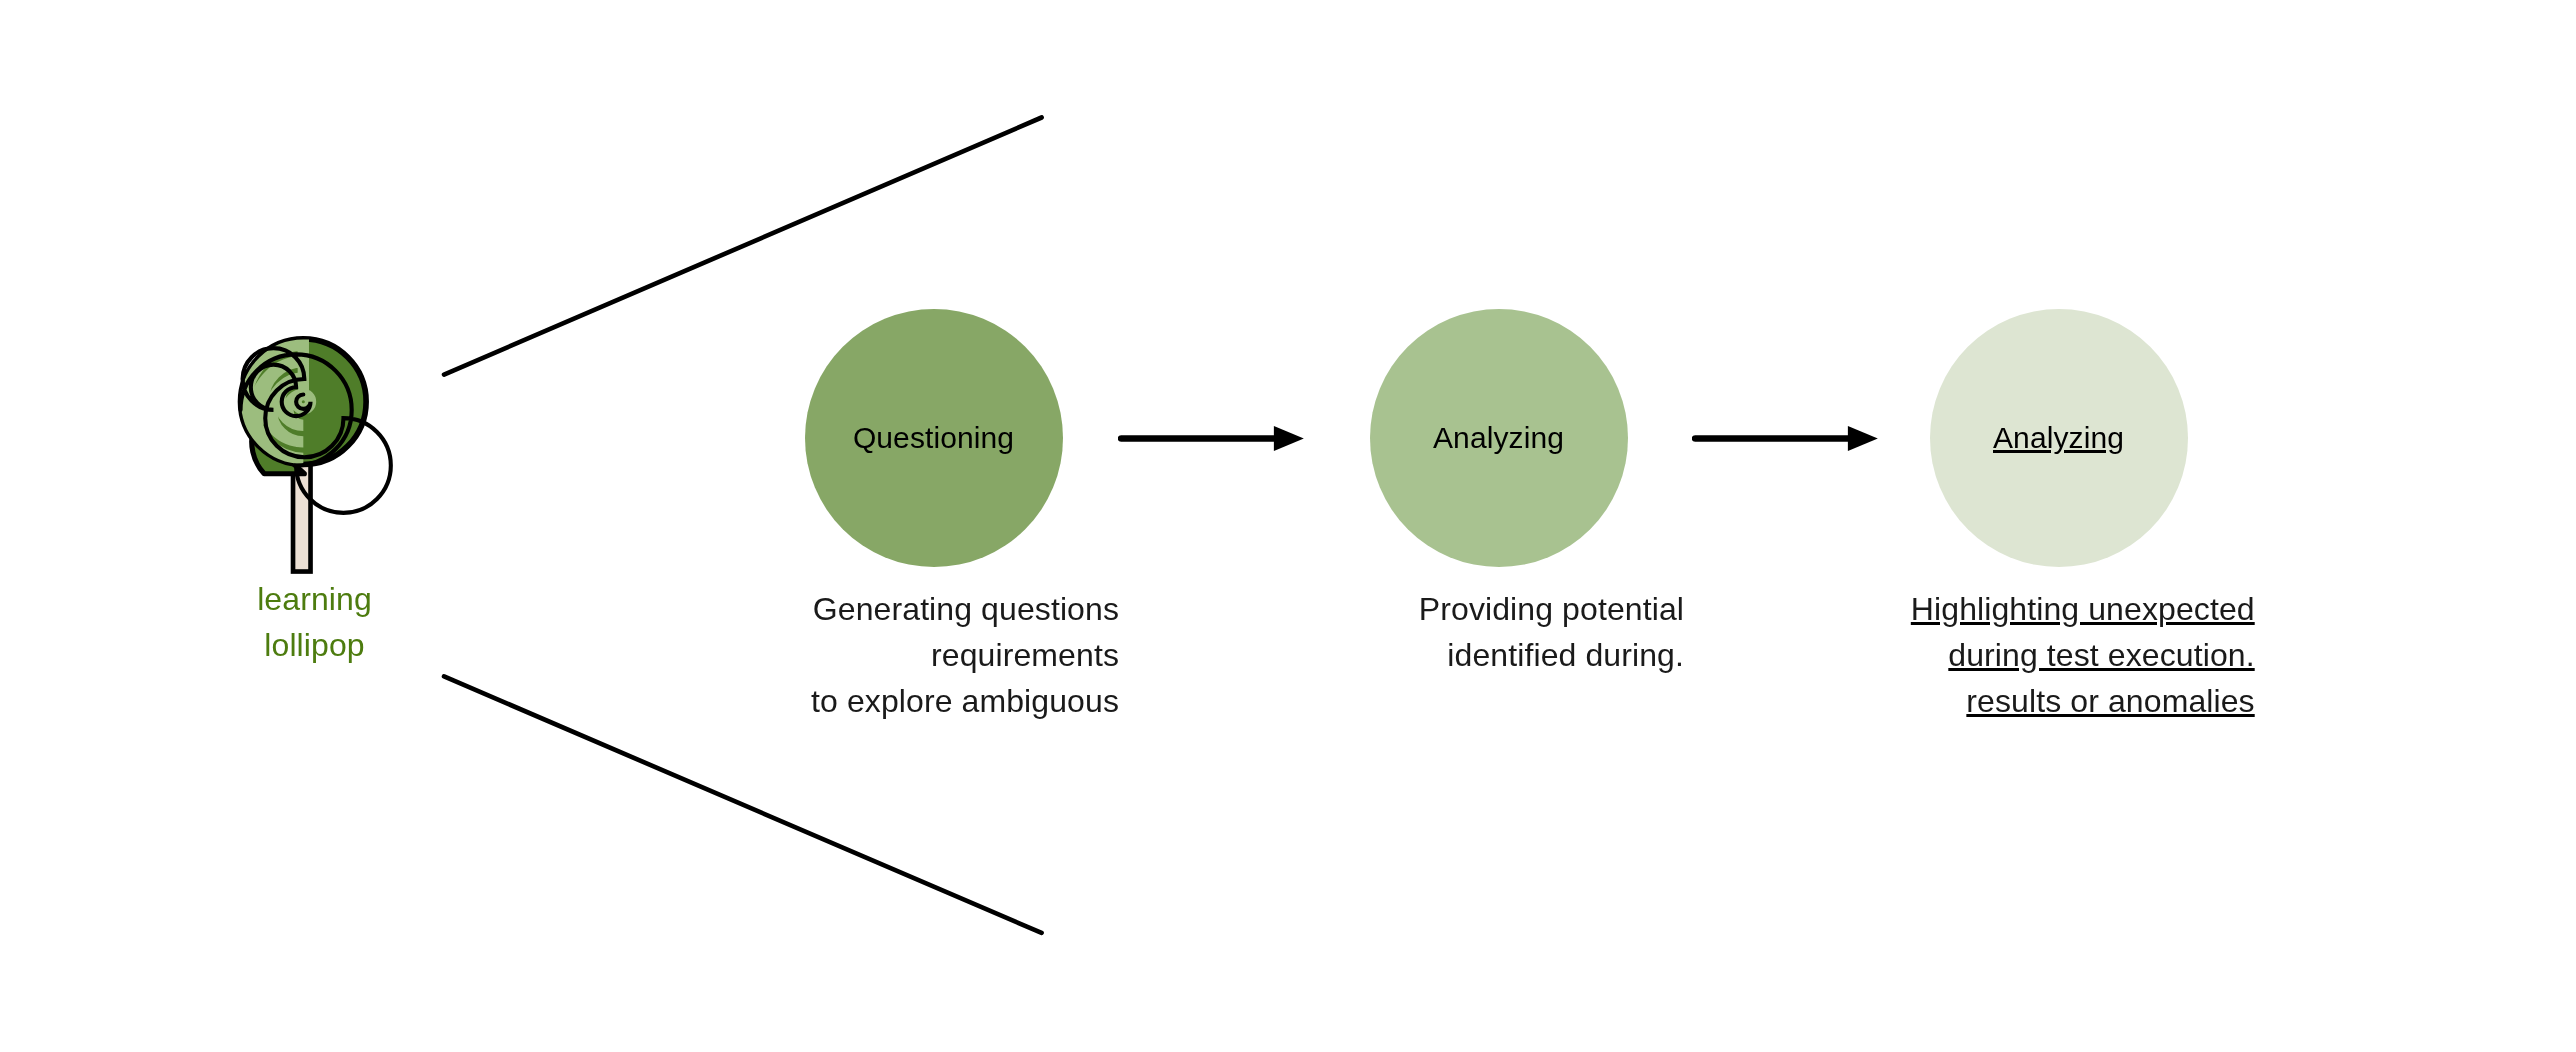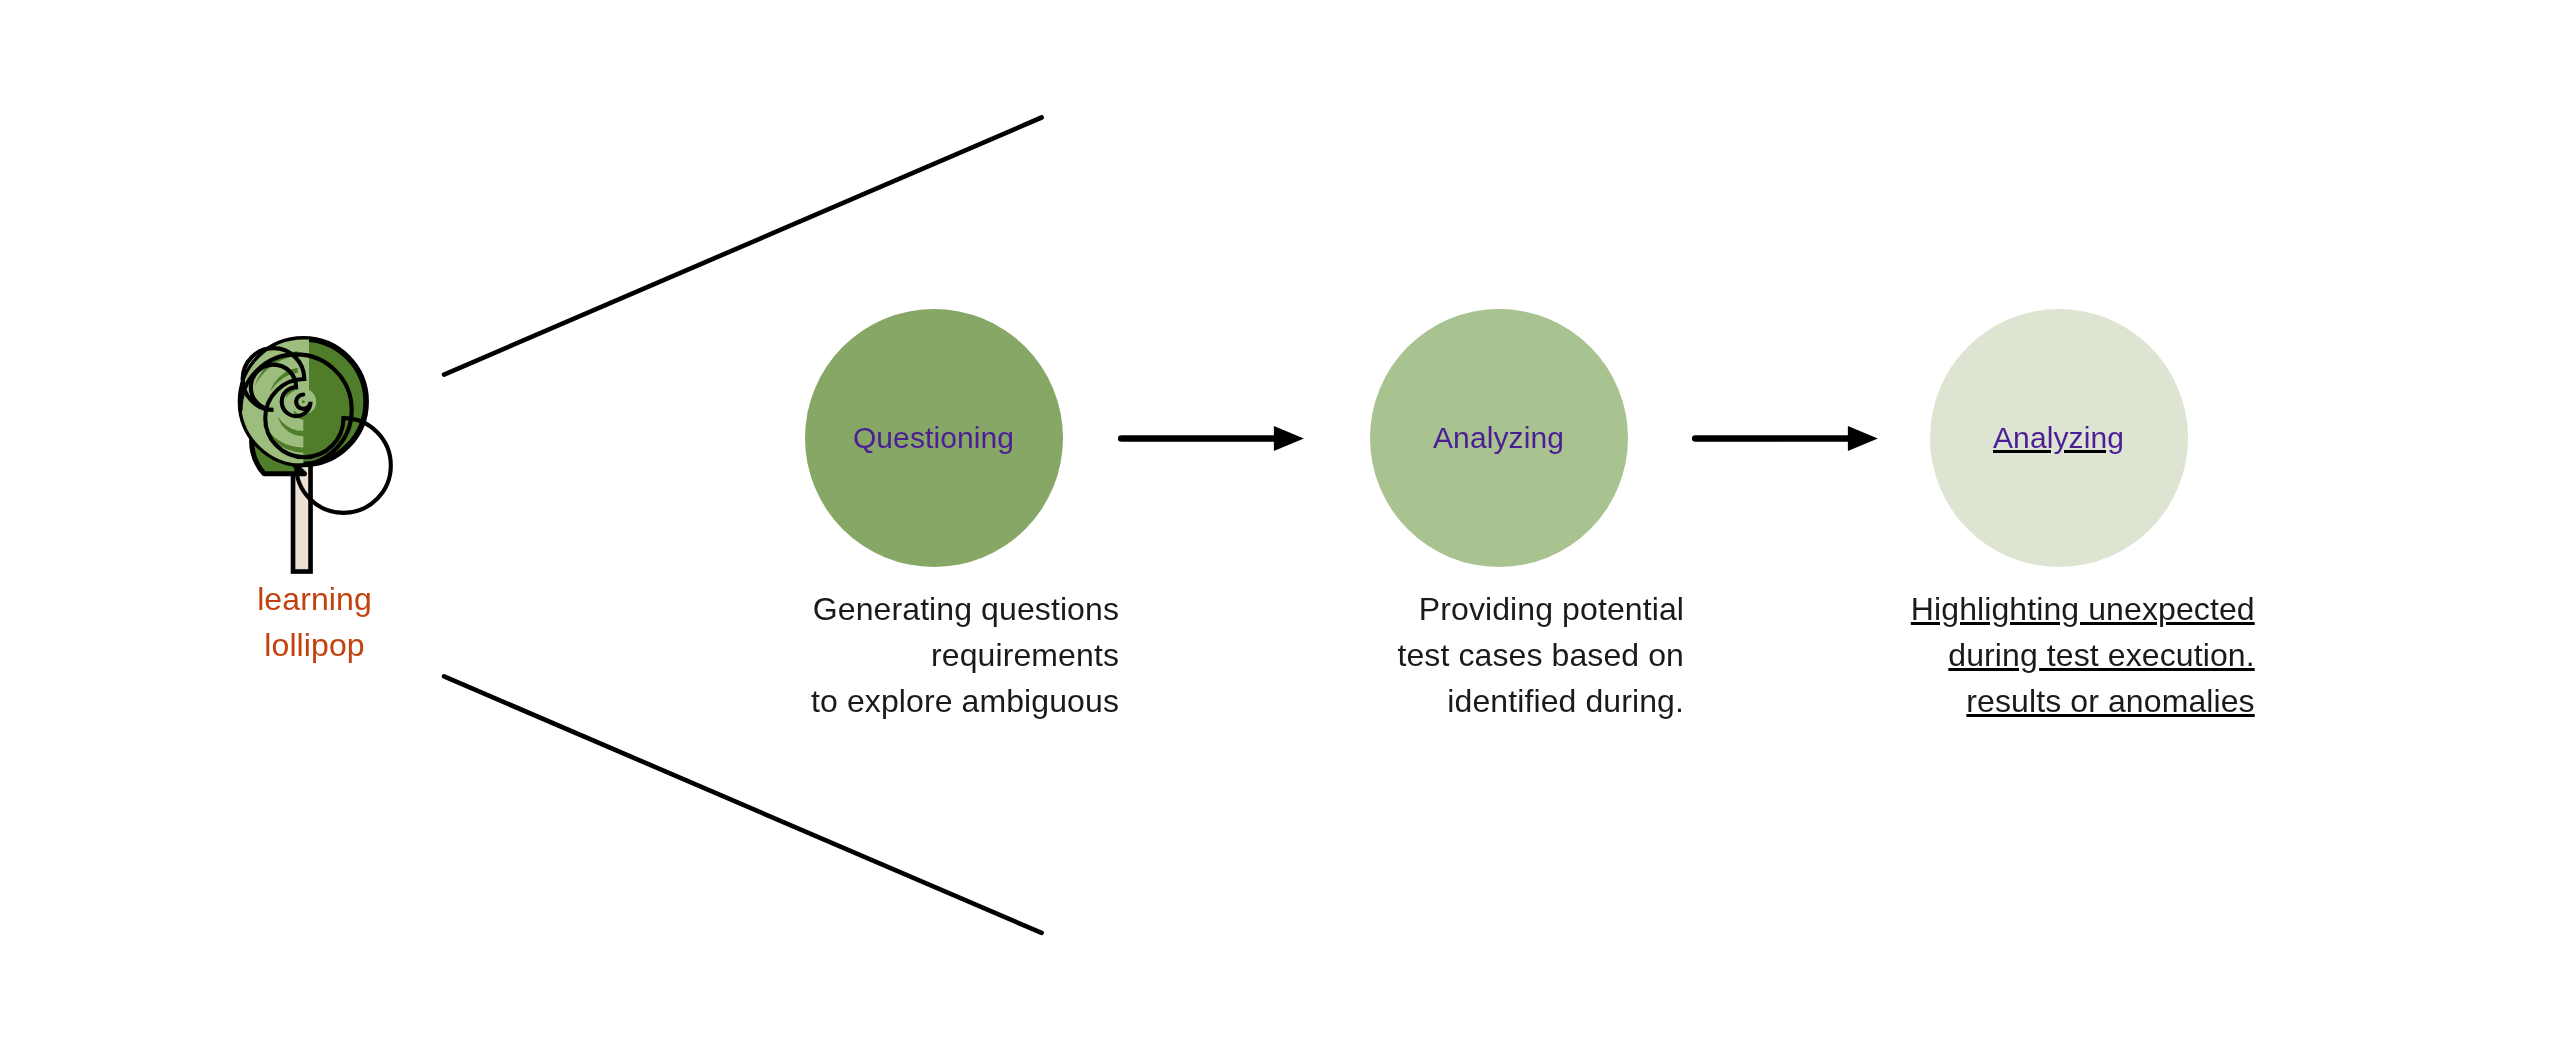--- a/index.html
+++ b/index.html
@@ -43,21 +43,21 @@
     height: 258px;
   }
   #lollipop-caption {
     position: absolute;
     left: 170px;
     top: 576px;
     width: 289px;
     text-align: center;
     font-size: 32px;
     line-height: 46px;
-    color: #c2410c;
+    color: #4d7c0f;
     font-weight: 400;
     letter-spacing: 0.1px;
   }
   #lollipop-caption .cap-line { display: block; }
 
   
   .stage {
     position: absolute;
     top: 309px;
     width: 371px;
@@ -67,21 +67,21 @@
     width: 258px;
     height: 258px;
     margin: 0 auto;
     border-radius: 50%;
     display: flex;
     align-items: center;
     justify-content: center;
   }
   .stage-circle-label {
     font-size: 30px;
-    color: #4c1d95;
+    color: #000000;
     font-weight: 400;
     letter-spacing: 0.1px;
     text-align: center;
   }
   .stage-caption {
     margin-top: 18.5px;
     text-align: right;
     font-size: 32px;
     line-height: 46px;
     color: #1a1a1a;
@@ -197,21 +197,20 @@
       <polygon points="302,6 360,30 302,54" fill="#000000"></polygon>
     </svg>
   </div>
 
   <div class="stage" id="stage-1">
     <div class="stage-circle" style="background:#a8c290;">
       <span class="stage-circle-label">Analyzing</span>
     </div>
     <div class="stage-caption">
       <span class="cap-line">Providing potential</span>
-      <span class="cap-line">test cases based on</span>
       <span class="cap-line">identified during.</span>
     </div>
   </div>
 
   <div class="arrow" id="arrow-1">
     <svg viewBox="0 0 370 60" width="191" height="31" xmlns="http://www.w3.org/2000/svg">
       <line x1="6" y1="30" x2="315" y2="30" stroke="#000000" stroke-width="13" stroke-linecap="round"></line>
       <polygon points="302,6 360,30 302,54" fill="#000000"></polygon>
     </svg>
   </div>

